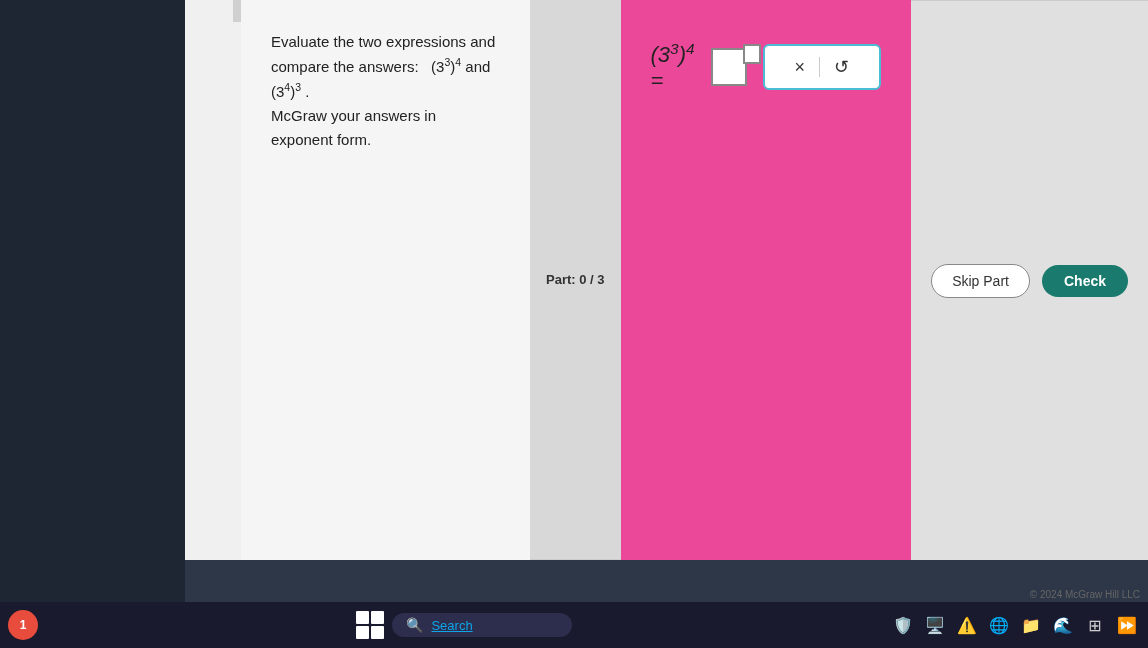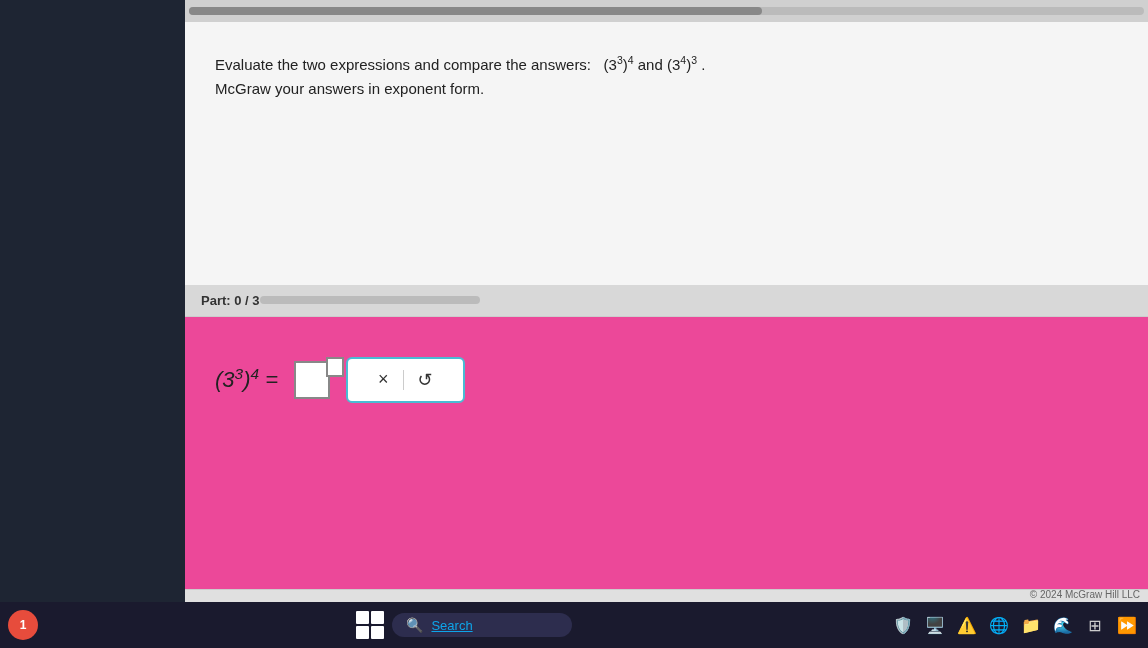--- a/index.html
+++ b/index.html
@@ -21,24 +21,24 @@
       height: 648px;
       background: #1e2533;
     }
 
     
     .main-panel {
       position: absolute;
       left: 185px;
       top: 0;
       right: 0;
-      height: 648px;
+      height: 560px;
       background: #f0f0f0;
       display: flex;
-      flex-direction: column;
+      padding-left: 48px;
     }
 
     
     .scroll-bar-area {
       background: #d0d0d0;
       height: 22px;
       display: flex;
       align-items: center;
       padding: 0 4px;
     }

